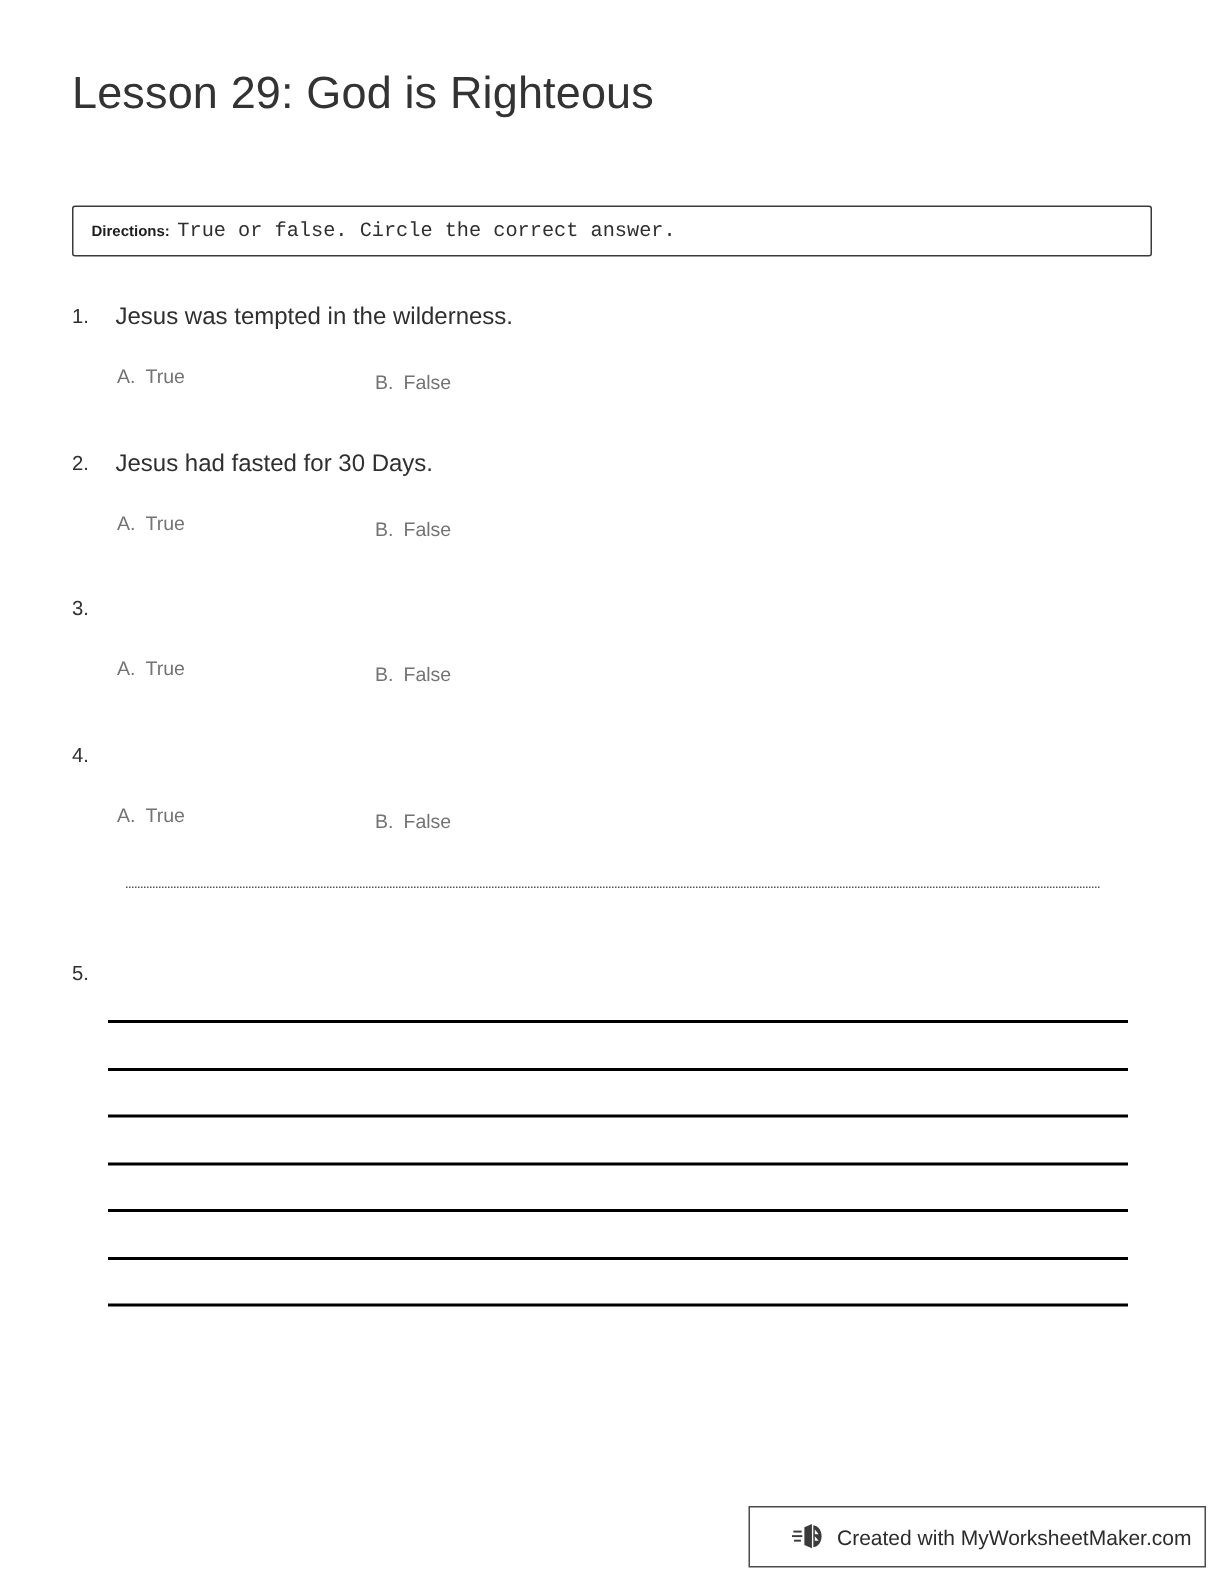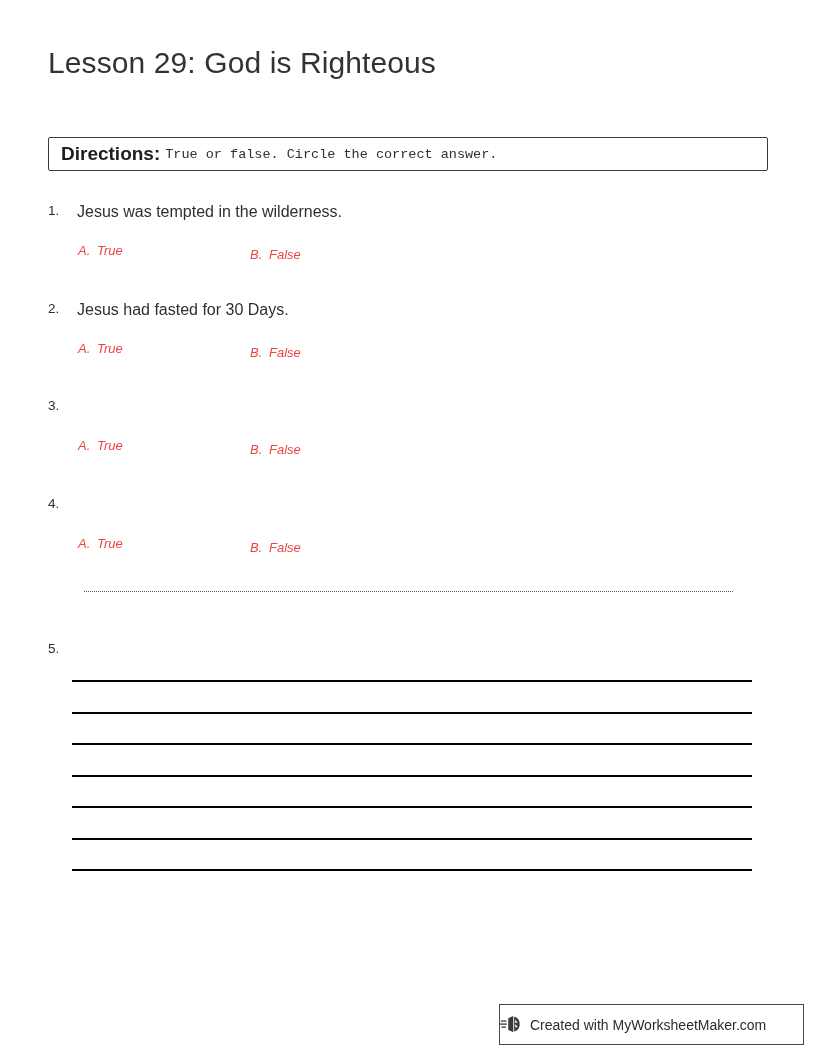--- a/index.html
+++ b/index.html
@@ -42,21 +42,21 @@
     height: 34px;
     border: 1px solid #3a3a3a;
     border-radius: 2px;
     box-sizing: border-box;
     display: flex;
     align-items: center;
     padding-left: 12px;
     background: #ffffff;
   }
   .directions-label {
-    font-size: 19px;
+    font-size: 10px;
     font-weight: bold;
     color: #1e1e1e;
     margin-right: 5px;
   }
   .directions-text {
     font-size: 13.5px;
     font-weight: 400;
     color: #2f2f2f;
     font-family: Liberation Mono, monospace;
   }
@@ -88,23 +88,22 @@
   }
 
   .opt-row {
     position: relative;
     height: 26px;
     margin-top: 18px;
   }
   .opt {
     position: absolute;
     font-size: 13px;
-    color: #ef4444;
-    white-space: nowrap;
-    font-style: italic;
+    color: #737373;
+    white-space: nowrap;
   }
   .opt-letter {
     display: inline-block;
     min-width: 19px;
   }
   .opt-a {
     left: 78px;
     top: 0;
   }
   .opt-b {
@@ -149,21 +148,21 @@
     position: absolute;
     left: 499px;
     top: 1004px;
     width: 305px;
     height: 41px;
     border: 1px solid #4a4a4a;
     box-sizing: border-box;
     background: #ffffff;
     display: flex;
     align-items: center;
-    padding-left: 0;
+    padding-left: 28px;
   }
   .footer-logo {
     width: 22px;
     height: 22px;
     margin-right: 8px;
     flex: 0 0 auto;
     display: block;
   }
   .footer-text {
     font-size: 14px;

